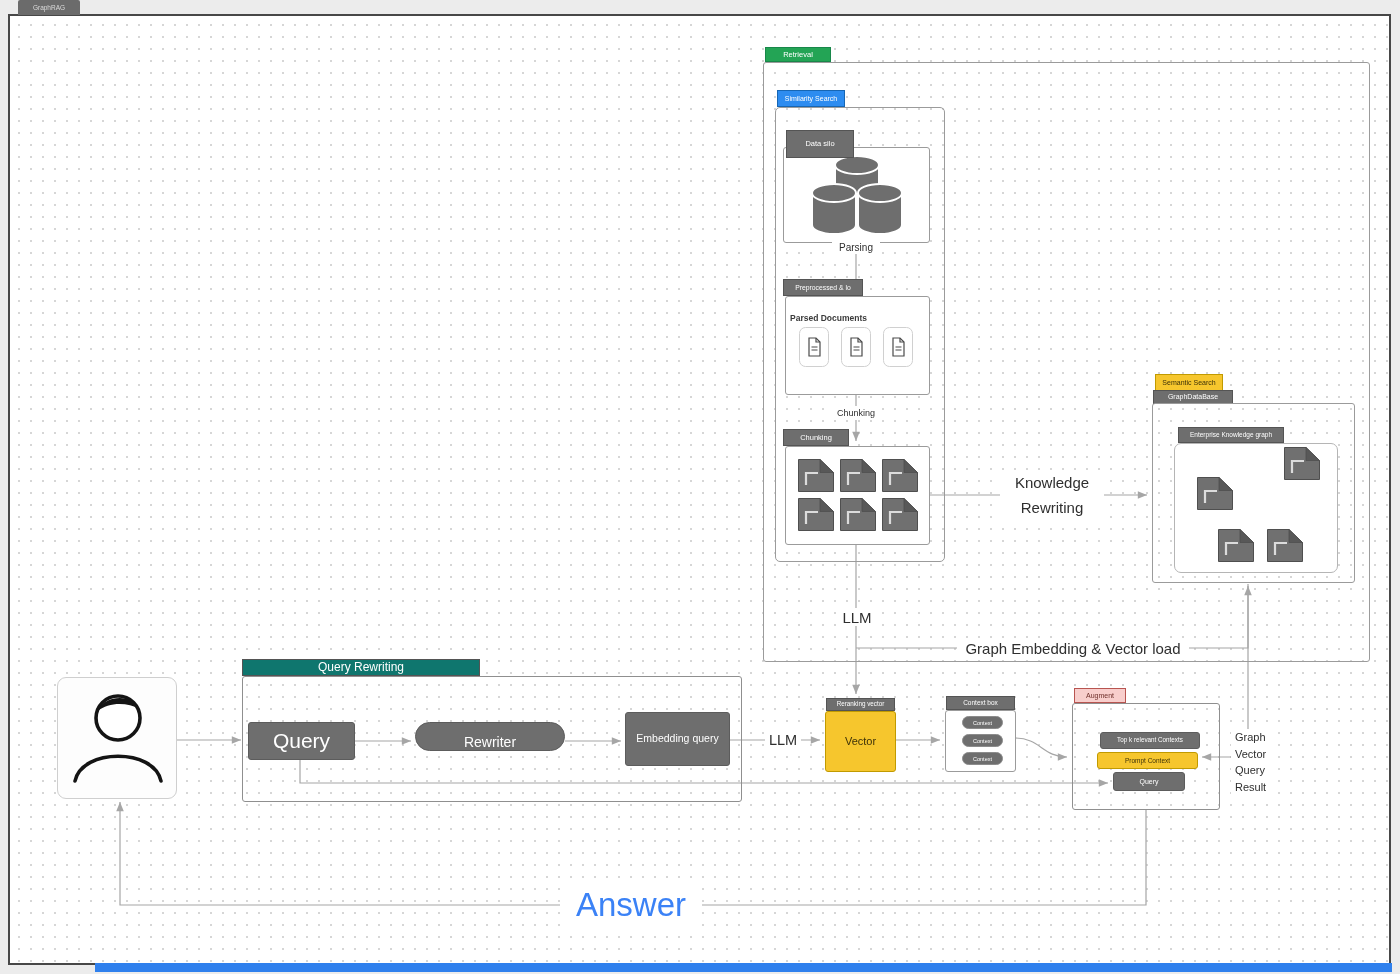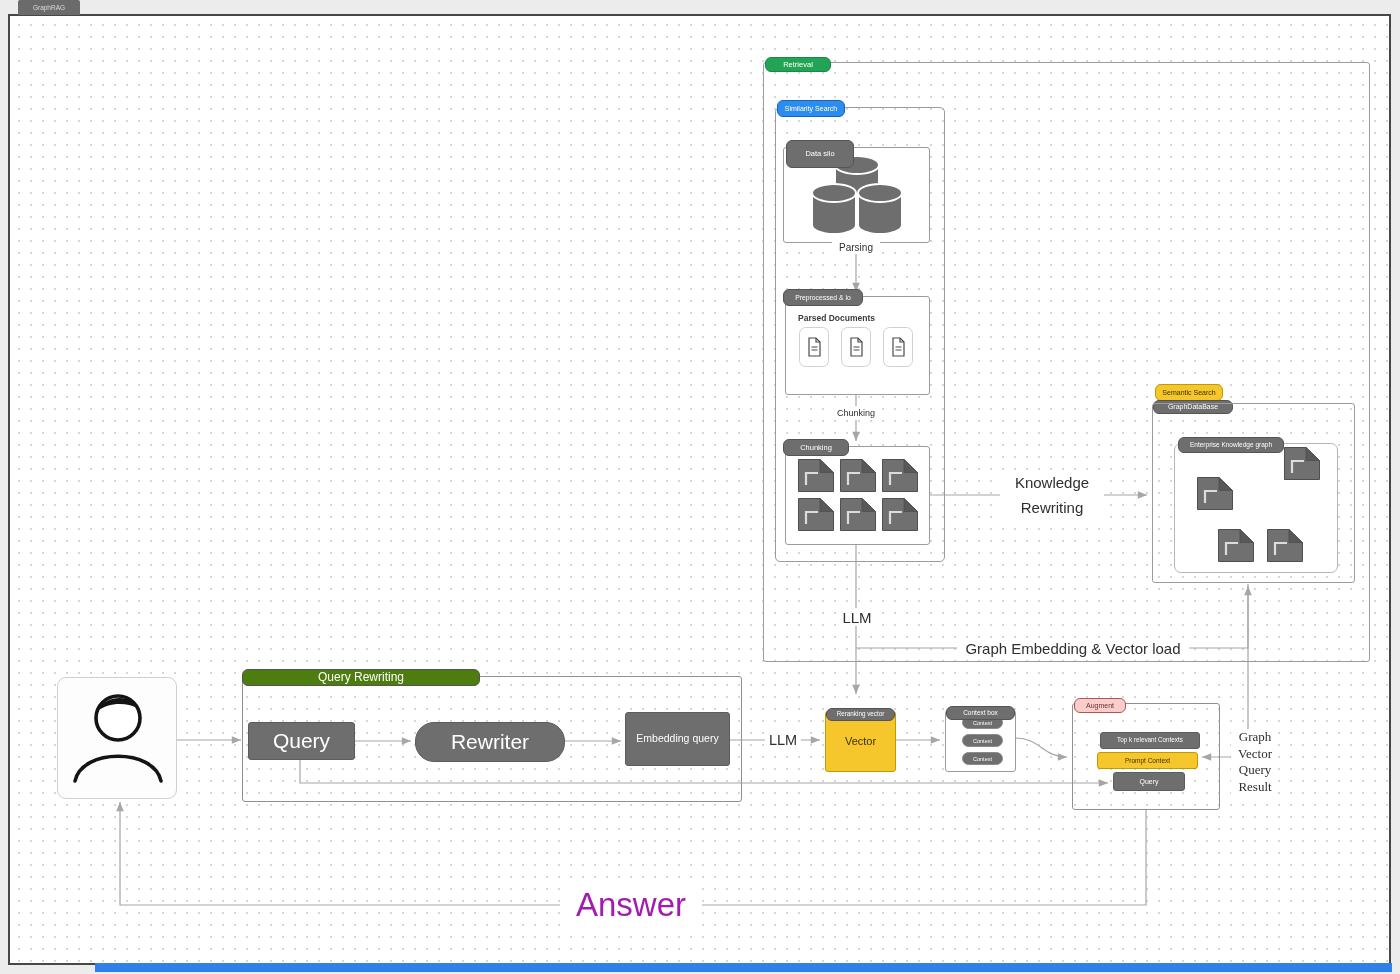--- a/index.html
+++ b/index.html
@@ -7,21 +7,21 @@
   .abs { position:absolute; }
   .frame { left:8px; top:14px; width:1383px; height:951px; border:2px solid #474747; background:#ffffff;
            background-image: radial-gradient(circle, #d6d6d6 1px, transparent 1.3px);
            background-size: 12px 12px; background-position: 3px 3px; }
   .tab { left:18px; top:0; width:62px; height:15px; background:#6b6b6b; color:#dcdcdc; font-size:6.5px;
          display:flex; align-items:center; justify-content:center; border-radius:2px 2px 0 0; }
   .scrollbar { left:95px; top:963px; width:1297px; height:9px; background:#2f80ed; z-index:30; }
   svg.wires { left:0; top:0; width:1400px; height:974px; z-index:5; }
   .node { z-index:10; }
   .lbl { background:#6e6e6e; border:1px solid #545454; color:#ffffff; display:flex; align-items:center;
-         justify-content:center; text-align:center; border-radius:6px; line-height:1.05; overflow:hidden; white-space:nowrap;margin-top:10px; }
+         justify-content:center; text-align:center; border-radius:0; line-height:1.05; overflow:hidden; white-space:nowrap; }
   .container { border:1px solid #9b9b9b; border-radius:3px; background:transparent; }
   .whitebox { background:#ffffff; border:1px solid #9b9b9b; border-radius:3px; }
   .darkbox { background:#6e6e6e; border:1px solid #5c5c5c; color:#fff; display:flex; align-items:center;
              justify-content:center; text-align:center; border-radius:3px; line-height:1.1; }
   .freetext { color:#2f2f2f; background:#ffffff; display:flex; align-items:center; justify-content:center;
               text-align:center; padding:0 2px; }
   .pill { background:#6e6e6e; border:1px solid #8c8c8c; color:#fff; border-radius:7px; display:flex;
           align-items:center; justify-content:center; }
   .yellow { background:#f6c62d; border:1px solid #c19a00; color:#3d3209; }
   .icon-row { display:flex; gap:12px; }
@@ -93,21 +93,21 @@
 </div>
 <div class="abs node lbl" style="left:786px; top:130px; width:68px; height:28px; font-size:7.5px;">
   <span>Data silo</span>
 </div>
 
 <div class="abs node freetext" style="left:832px; top:240px; width:48px; height:14px; font-size:10px;">
   <span>Parsing</span>
 </div>
 
 <div class="abs node whitebox" style="left:785px; top:296px; width:145px; height:99px;">
-  <div style="position:absolute; left:12px; top:16px; font-size:8.5px; font-weight:700; color:#3a3a3a;">Parsed Documents</div>
+  <div style="position:absolute; left:4px; top:16px; font-size:8.5px; font-weight:700; color:#3a3a3a;">Parsed Documents</div>
   <div class="icon-row" style="position:absolute; left:13px; top:30px;">
     <svg width="30" height="40" viewBox="0 0 30 40">
         <rect x="0.5" y="0.5" width="29" height="39" rx="6" fill="#fff" stroke="#d0d0d0"></rect>
         <g fill="#fff" stroke="#4a4a4a" stroke-width="1.2">
           <path d="M10,11 h7 l4,4 v14 h-11 Z"></path>
           <path d="M17,11 v4 h4" fill="none"></path>
           <path d="M12.5,20 h6 M12.5,23 h6" fill="none"></path>
         </g>
       </svg>
     <svg width="30" height="40" viewBox="0 0 30 40">
@@ -220,27 +220,27 @@
 
 <div class="abs node" style="left:57px; top:677px; width:120px; height:122px; background:#fdfdfd; border:1px solid #cfcfcf; border-radius:9px;">
   <svg width="120" height="122" viewBox="0 0 120 122">
     <circle cx="60" cy="40" r="22" fill="#fff" stroke="#141414" stroke-width="3.6"></circle>
     <path d="M40,33 C46,16 76,16 81,31 C70,24 50,24 40,33 Z" fill="#141414"></path>
     <path d="M17,103 C24,70 96,70 103,103" fill="none" stroke="#141414" stroke-width="3.6" stroke-linecap="round"></path>
   </svg>
 </div>
 
 <div class="abs node container" style="left:242px; top:676px; width:500px; height:126px; border-color:#8f8f8f;"></div>
-<div class="abs node lbl" style="left:242px; top:659px; width:238px; height:17px; font-size:12px; background:#4d7c0f;">
+<div class="abs node lbl" style="left:242px; top:659px; width:238px; height:17px; font-size:12px; background:#0f766e;">
   <span>Query Rewriting</span>
 </div>
 <div class="abs node darkbox" style="left:248px; top:722px; width:107px; height:38px; font-size:21px;">
   <span>Query</span>
 </div>
-<div class="abs node darkbox" style="left:415px; top:722px; width:150px; height:40px; font-size:21px; border-radius:19px;">
+<div class="abs node darkbox" style="left:415px; top:722px; width:150px; height:29px; font-size:14px; border-radius:19px;align-items:flex-end;">
   <span>Rewriter</span>
 </div>
 <div class="abs node darkbox" style="left:625px; top:712px; width:105px; height:54px; font-size:10.5px;">
   <span>Embedding query</span>
 </div>
 
 <div class="abs node freetext" style="left:765px; top:731px; width:36px; height:18px; font-size:14.5px;">
   <span>LLM</span>
 </div>
 
@@ -273,24 +273,24 @@
 <div class="abs node darkbox" style="left:1100px; top:732px; width:100px; height:17px; font-size:6.3px;">
   <span>Top k relevant Contexts</span>
 </div>
 <div class="abs node darkbox yellow" style="left:1097px; top:752px; width:101px; height:17px; font-size:6.5px; background:#f6c62d; border-color:#c19a00;">
   <span>Prompt Context</span>
 </div>
 <div class="abs node darkbox" style="left:1113px; top:772px; width:72px; height:19px; font-size:7px;">
   <span>Query</span>
 </div>
 
-<div class="abs node freetext" style="left:1231px; top:729px; width:46px; height:66px; font-size:13px; flex-direction:column; line-height:16.5px; align-items:center; padding-left:4px;font-family:Liberation Serif, serif;">
+<div class="abs node freetext" style="left:1231px; top:729px; width:46px; height:66px; font-size:11px; flex-direction:column; line-height:16.5px; align-items:flex-start; padding-left:4px;">
   <span>Graph</span>
   <span>Vector</span>
   <span>Query</span>
   <span>Result</span>
 </div>
 
-<div class="abs node freetext" style="left:560px; top:884px; width:142px; height:42px; font-size:33px; color:#a21caf;">
+<div class="abs node freetext" style="left:560px; top:884px; width:142px; height:42px; font-size:33px; color:#3b82f6;">
   <span>Answer</span>
 </div>
 
 <div class="abs scrollbar"></div>
 
 </body></html>

